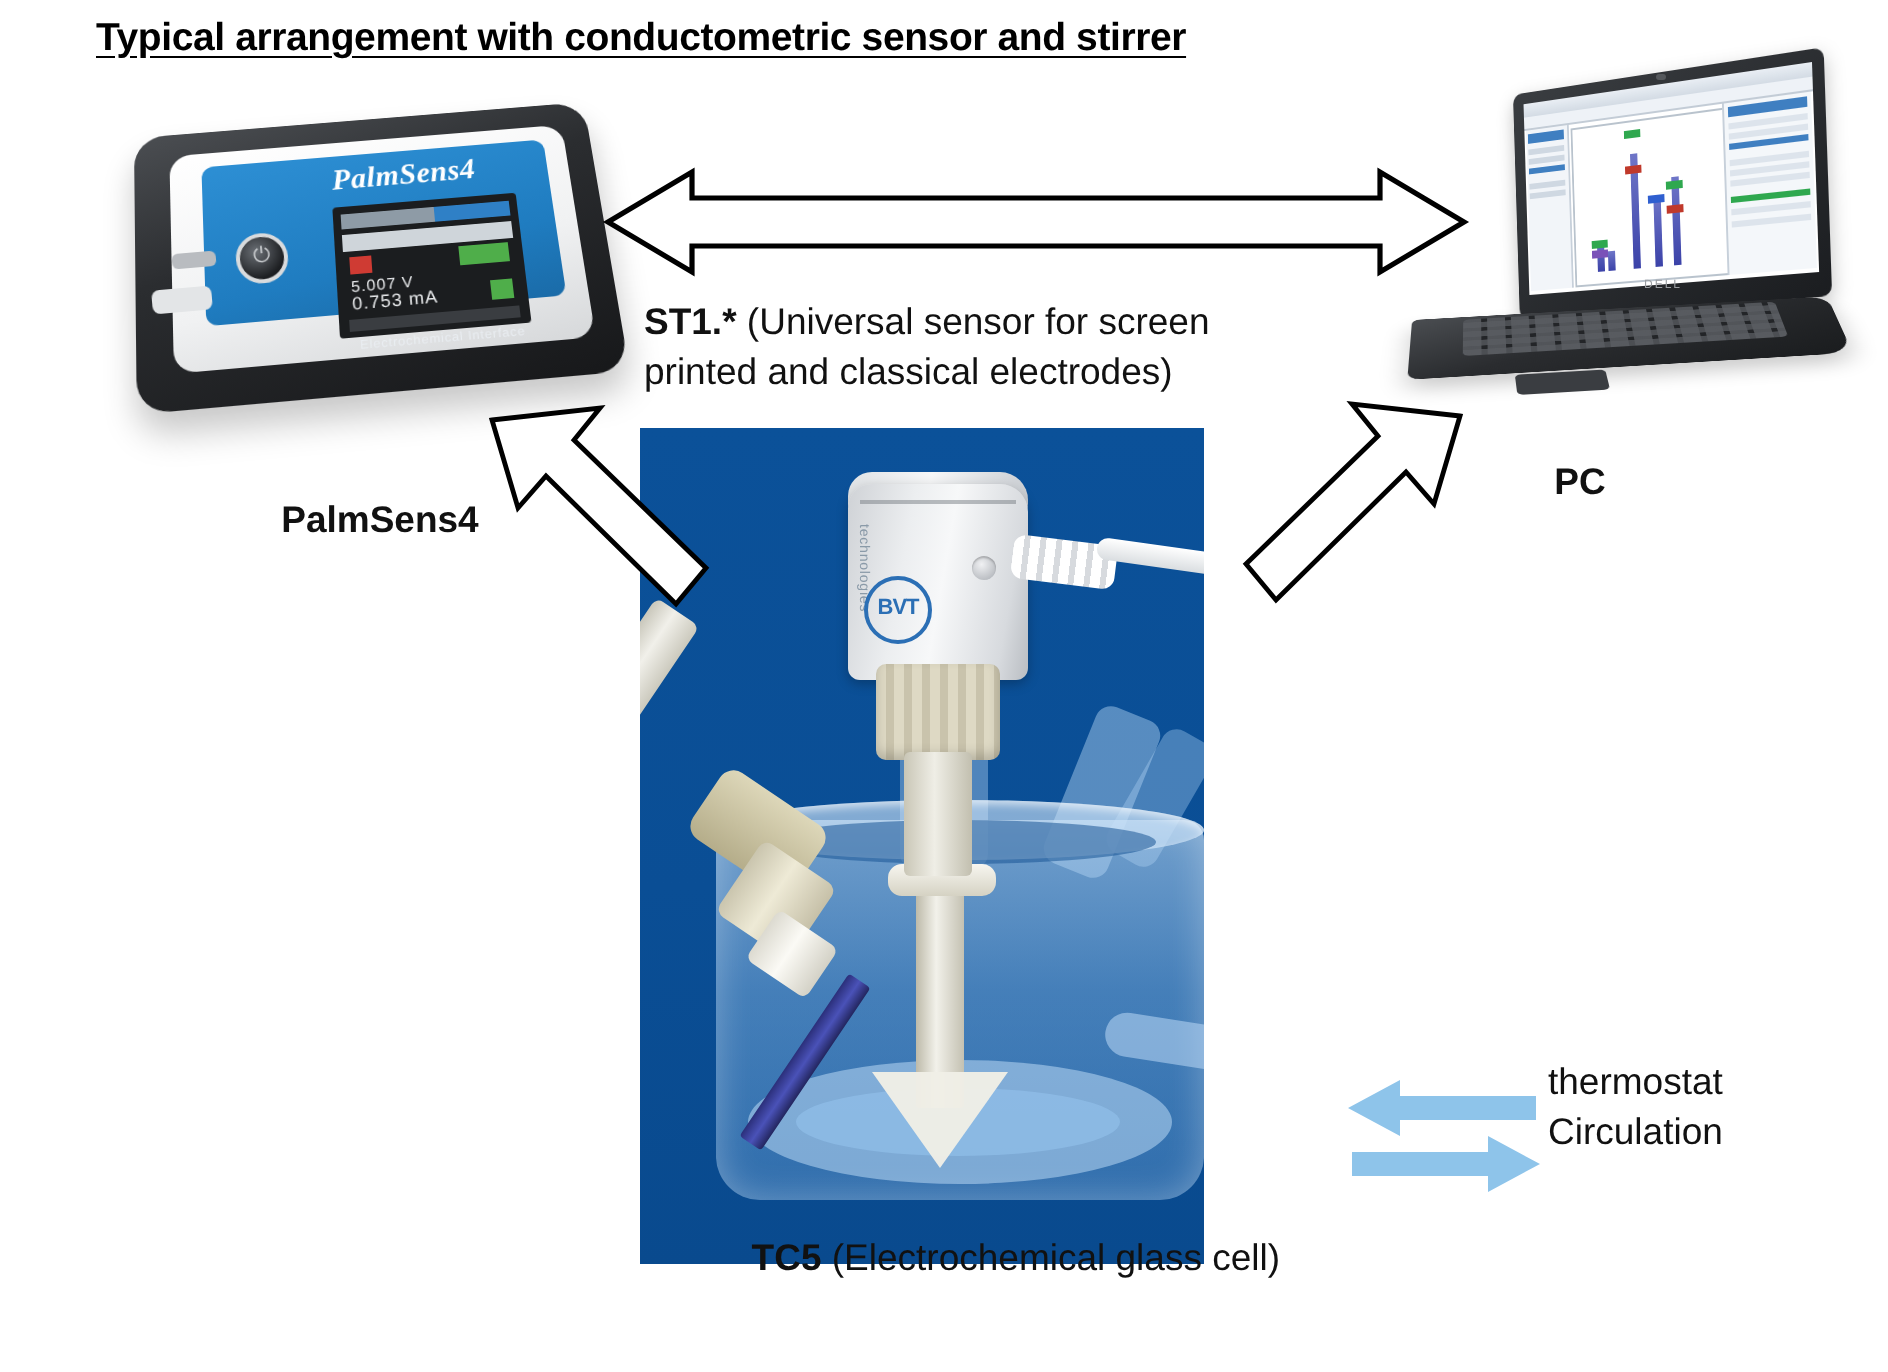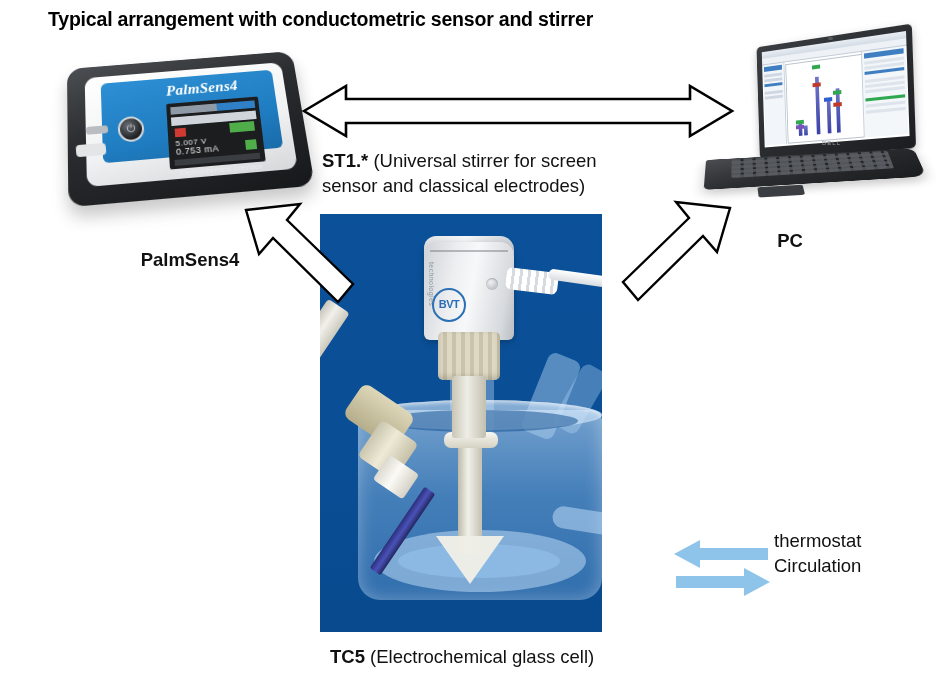--- a/index.html
+++ b/index.html
@@ -21,20 +21,21 @@
   }
 
   
   .title {
     position: absolute;
     left: 48px;
     top: 8px;
     font-size: 19.5px;
     font-weight: bold;
     letter-spacing: -0.2px;
+    text-decoration: underline;
     text-underline-offset: 3px;
     white-space: nowrap;
   }
 
   
   .cap {
     position: absolute;
     font-size: 18.5px;
     line-height: 25px;
     color: #111;
@@ -527,21 +528,21 @@
 
   
   .arrow-svg { position: absolute; overflow: visible; }
 
   
   #st1-caption  { left: 322px; top: 148px; width: 320px; }
   #palmsens-caption { left: 110px; top: 247px; width: 160px; text-align: center; }
   #pc-caption   { left: 760px; top: 228px; width: 60px; text-align: center; font-weight: bold; }
   #ka1c-caption { left: 38px; top: 398px; width: 290px; }
   #thermostat-caption { left: 774px; top: 528px; width: 150px; }
-  #tc5-caption  { left: 330px; top: 644px; width: 310px; text-align: left; }
+  #tc5-caption  { left: 330px; top: 616px; width: 310px; text-align: right; }
 </style>
 </head>
 <body>
 
 <div id="canvas">
 
   <div class="title">Typical arrangement with conductometric sensor and stirrer</div>
 
   <div class="palmsens">
     <div class="ps-bumper"></div>
@@ -659,21 +660,21 @@
   </svg>
 
   <svg class="arrow-svg" style="left:674px; top:538px;" width="96" height="32" viewBox="0 0 96 32">
     <polygon points="0,16 26,2 26,10 94,10 94,22 26,22 26,30" fill="#8ec4ea"></polygon>
   </svg>
   <svg class="arrow-svg" style="left:674px; top:566px;" width="96" height="32" viewBox="0 0 96 32">
     <polygon points="96,16 70,2 70,10 2,10 2,22 70,22 70,30" fill="#8ec4ea"></polygon>
   </svg>
 
   <div class="cap" id="st1-caption">
-    <b>ST1.*</b><span> (Universal stirrer for screen sensor and classical electrodes)</span>
+    <b>ST1.*</b><span> (Universal sensor for screen printed and classical electrodes)</span>
   </div>
 
   <div class="cap" id="palmsens-caption">
     <div><b>PalmSens4</b></div>
   </div>
 
   <div class="cap" id="pc-caption">PC</div>
 
 
   <div class="cap" id="thermostat-caption">

